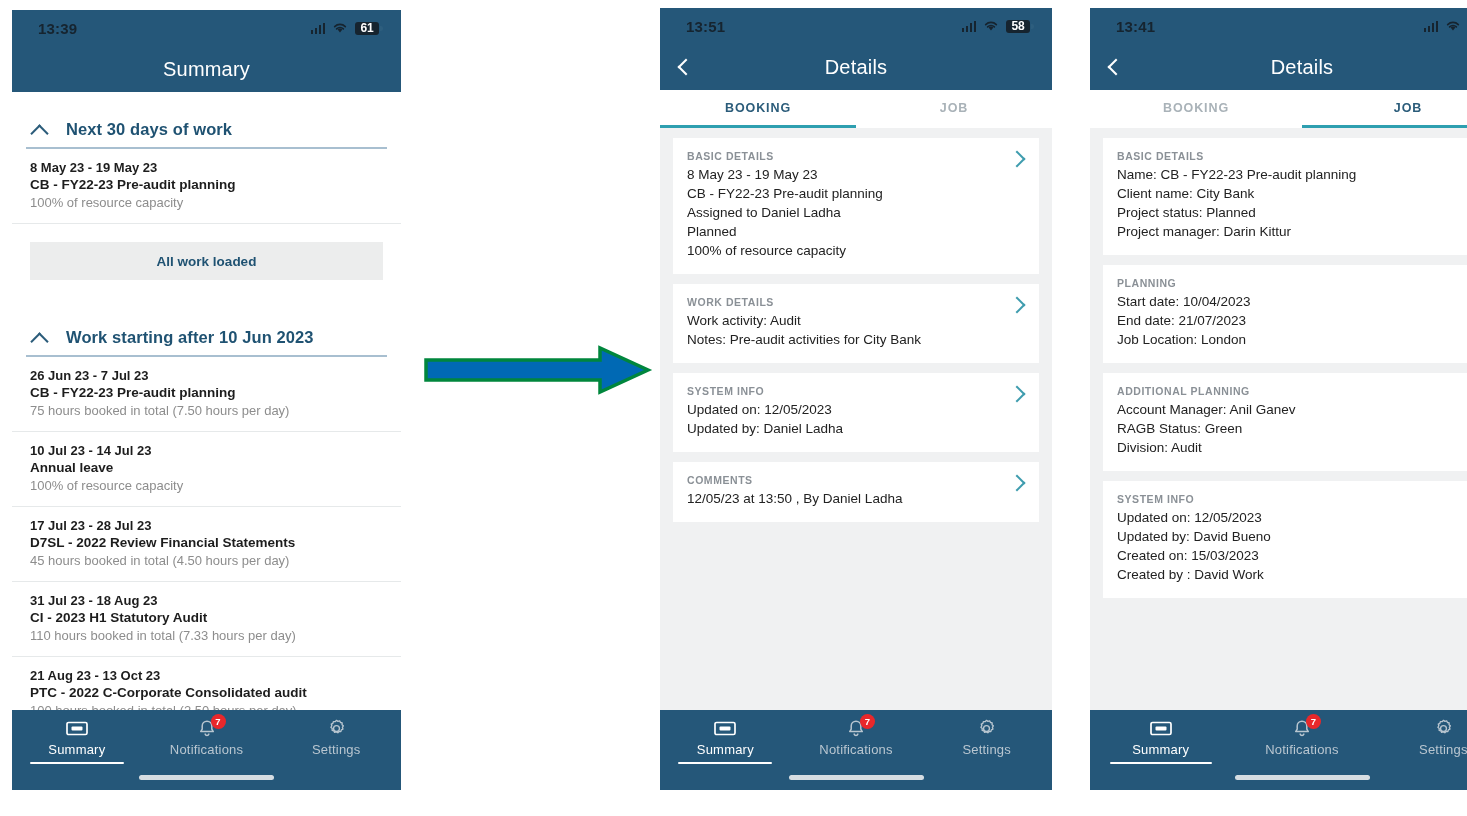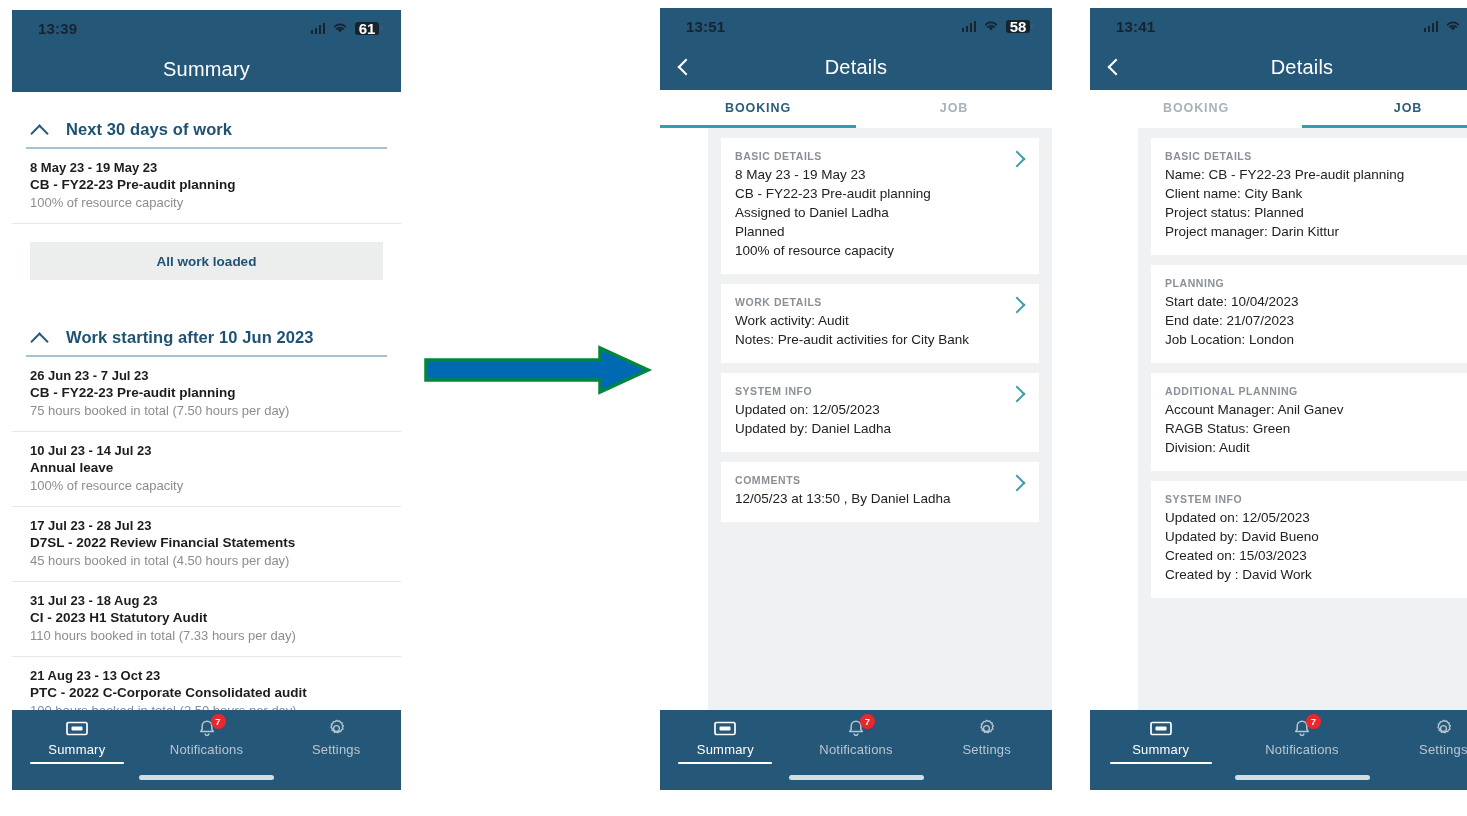--- a/index.html
+++ b/index.html
@@ -68,21 +68,21 @@
   .sig i:nth-child(3){ height: 8.5px; }
   .sig i:nth-child(4){ height: 11px; }
   .batt {
     position: relative;
     width: 24px; height: 13px;
     border-radius: 3px;
     background: #16242f;
     display: flex; align-items: center; justify-content: center;
   }
   .batt span {
-    font-size: 15px;
+    font-size: 12px;
     font-weight: bold;
     color: #ffffff;
     letter-spacing: -.2px;
   }
   .batt::after {
     content: "";
     position: absolute;
     right: -3.5px; top: 4px;
     width: 2.5px; height: 5px;
     background: #2d5e7e;
@@ -223,21 +223,20 @@
     cursor: pointer;
   }
 
   
   .details-body {
     flex: 1 1 auto;
     background: #f0f1f2;
     padding: 10px 13px 4px 13px;
     box-sizing: border-box;
     overflow: hidden;
-    margin-left: 48px;
   }
   .card {
     background: #ffffff;
     padding: 12px 14px 14px 14px;
     margin-bottom: 10px;
     position: relative;
     cursor: pointer;
   }
   .card-label {
     font-size: 10.5px;

